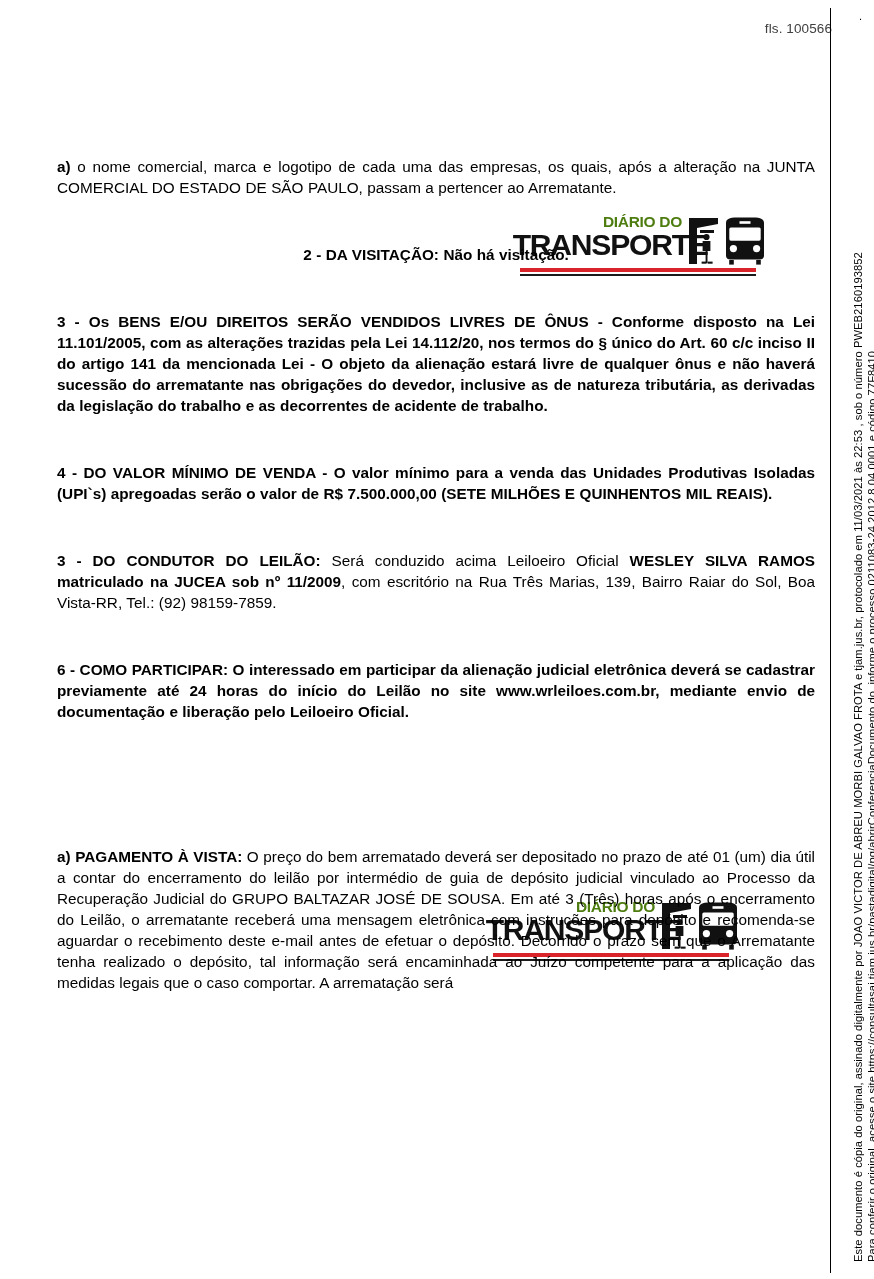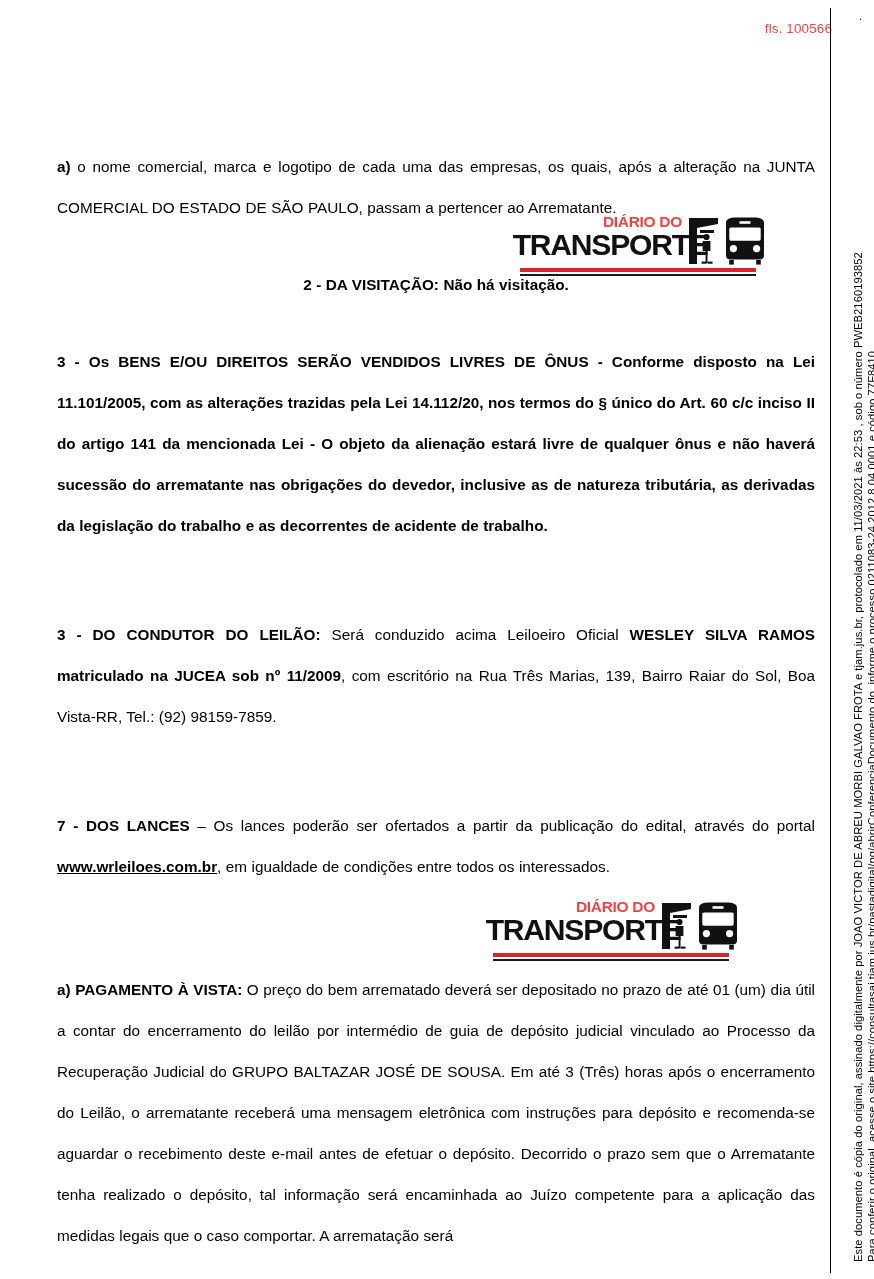--- a/index.html
+++ b/index.html
@@ -20,21 +20,21 @@
   }
 
   
   .folio {
     position: absolute;
     top: 21px;
     right: 42px;
     font-family: "Liberation Sans", sans-serif;
     font-size: 13.5px;
     letter-spacing: 0.1px;
-    color: #ef4444;
+    color: #404040;
     white-space: nowrap;
   }
 
   
   .sidestrip {
     position: absolute;
     top: 0;
     right: 0;
     width: 46px;
     height: 1279px;
@@ -68,24 +68,24 @@
   }
 
   
   .content {
     position: absolute;
     left: 57px;
     top: 142px;
     width: 758px;
   }
   p.para {
-    margin: 4px 0 0 0;
+    margin: 14px 0 0 0;
     font-family: "Liberation Sans", sans-serif;
     font-size: 15.3px;
-    line-height: 41px;
+    line-height: 21px;
     text-align: justify;
     color: #000;
     word-spacing: 0.2px;
   }
   p.para.nojust { text-align: center; }
   .gap-l  { height: 32px; }
   b, .b { font-weight: bold; }
   .ul { text-decoration: underline; }
 
   
@@ -108,21 +108,21 @@
     top: 0;
     width: 168px;
     text-align: right;
   }
   .logo-diario {
     font-family: "Liberation Sans", sans-serif;
     font-weight: bold;
     font-size: 15.5px;
     letter-spacing: -0.3px;
     line-height: 16px;
-    color: #ef4444;
+    color: #4d7c0f;
     display: block;
     padding-right: 2px;
     text-align: right;
   }
   .logo-transporte {
     font-family: "Liberation Sans", sans-serif;
     font-weight: bold;
     font-size: 29.5px;
     letter-spacing: -1.2px;
     line-height: 30px;
@@ -244,31 +244,32 @@
     <div class="gap-l"></div>
 
     <p class="para nojust"><b>2 - DA VISITAÇÃO: Não há visitação.</b></p>
 
     <div class="gap-l"></div>
 
     <p class="para"><b>3 - Os BENS E/OU DIREITOS SERÃO VENDIDOS LIVRES DE ÔNUS - Conforme disposto na Lei 11.101/2005, com as alterações trazidas pela Lei 14.112/20,  nos termos do § único do Art. 60 c/c inciso II do artigo 141 da mencionada Lei - O objeto da alienação estará livre de qualquer ônus e não haverá sucessão do arrematante nas obrigações do devedor, inclusive as de natureza tributária, as derivadas da legislação do trabalho e as decorrentes de acidente de trabalho.</b></p>
 
     <div class="gap-l"></div>
 
+    <p class="para"><b>4 - DO VALOR MÍNIMO DE VENDA - O valor mínimo para a venda das Unidades Produtivas Isoladas (UPI`s) apregoadas serão o valor de R$ 7.500.000,00 (SETE MILHÕES E QUINHENTOS MIL REAIS).</b></p>
 
     <div class="gap-l"></div>
 
     <p class="para"><b>3 - DO CONDUTOR DO LEILÃO:</b><span> Será conduzido acima Leiloeiro Oficial </span><b>WESLEY SILVA RAMOS matriculado na JUCEA sob nº 11/2009</b><span>, com escritório na Rua Três Marias, 139, Bairro Raiar do Sol, Boa Vista-RR, Tel.: (92) 98159-7859.</span></p>
 
     <div class="gap-l"></div>
 
-
-    <div class="gap-l"></div>
-
-    <p class="para"><b>7 - DOS LANCES</b><span> – Os lances poderão ser ofertados a partir da publicação do edital, através do portal </span><b class="ul">www.wrleiloes.com.br</b><span>, em igualdade de condições entre todos os interessados.</span></p>
+    <p class="para"><b>6 - COMO PARTICIPAR: O interessado em participar da alienação judicial eletrônica deverá se cadastrar previamente até 24 horas do início do Leilão no site www.wrleiloes.com.br, mediante envio de documentação e liberação pelo Leiloeiro Oficial.</b></p>
+
+    <div class="gap-l"></div>
+
 
     <div class="gap-l"></div>
 
 
     <div class="gap-l" style="height:46px"></div>
 
     <p class="para"><b>a) PAGAMENTO À VISTA:</b><span> O preço do bem arrematado deverá ser depositado no prazo de até 01 (um) dia útil a contar do encerramento do leilão por intermédio de guia de depósito judicial vinculado ao Processo da Recuperação Judicial do GRUPO BALTAZAR JOSÉ DE SOUSA. Em até 3 (Três) horas após o encerramento do Leilão, o arrematante receberá uma mensagem eletrônica com instruções para depósito e recomenda-se aguardar o recebimento deste e-mail antes de efetuar o depósito. Decorrido o prazo sem que o Arrematante tenha realizado o depósito, tal informação será encaminhada ao Juízo competente para a aplicação das medidas legais que o caso comportar. A arrematação será</span></p>
 
   </div>
 

